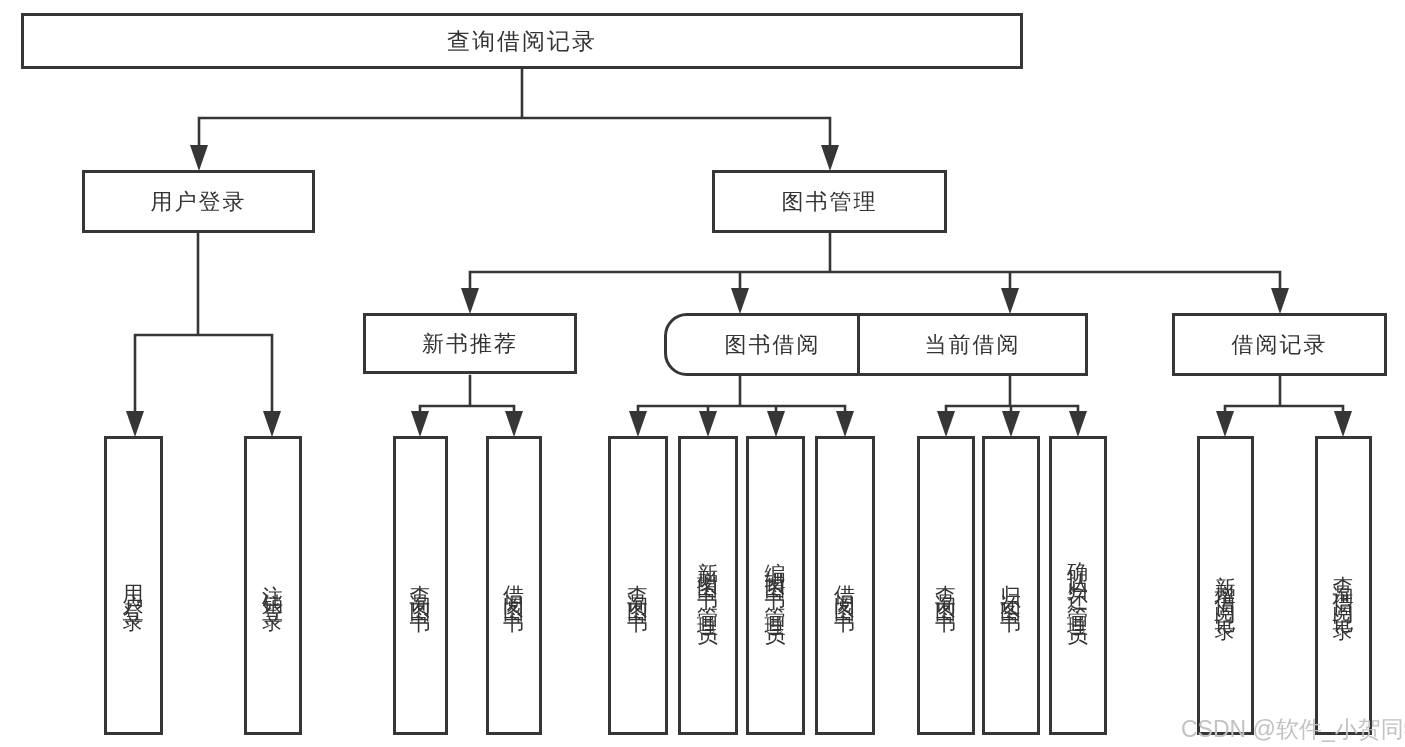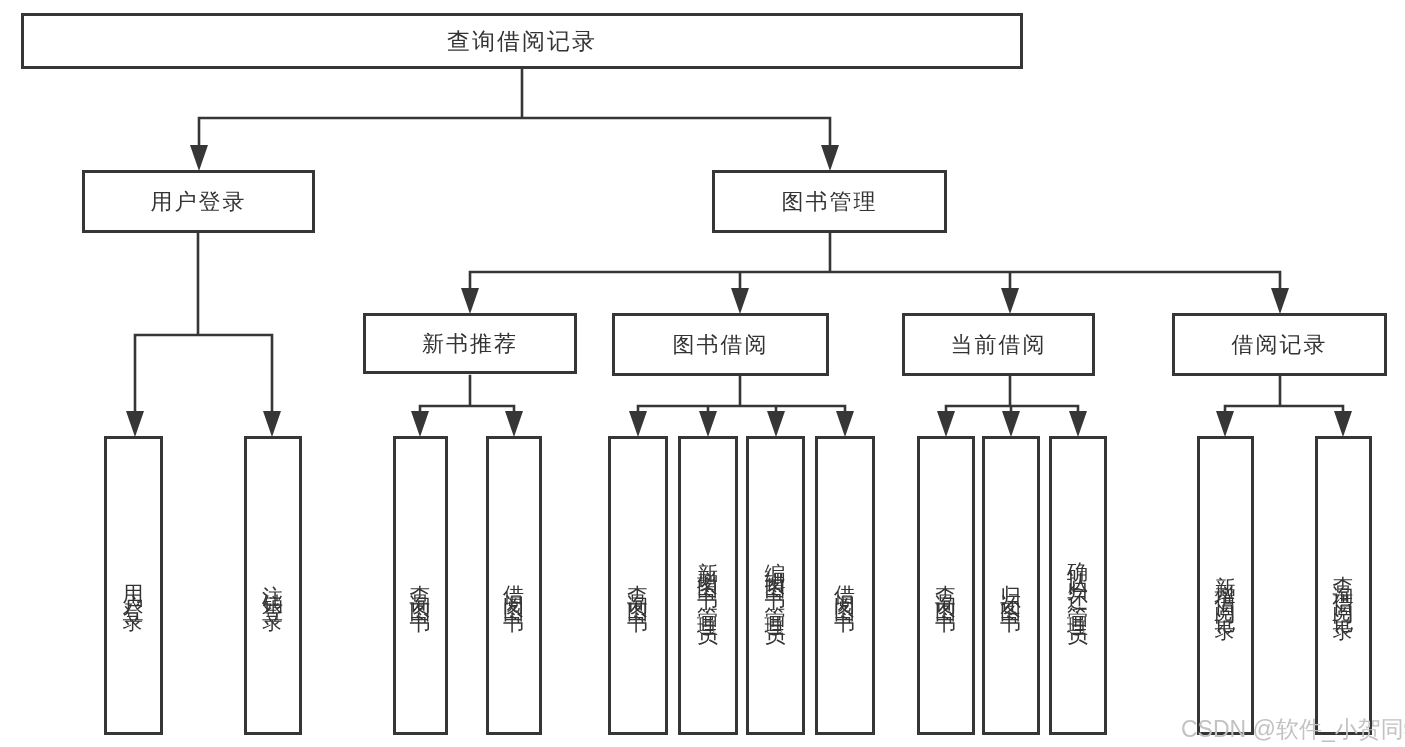--- a/index.html
+++ b/index.html
@@ -87,24 +87,24 @@
   <div class="box" style="left:82px;top:170px;width:233px;height:63px;">
     <span class="hlabel">用户登录</span>
   </div>
   <div class="box" style="left:712px;top:170px;width:235px;height:63px;">
     <span class="hlabel">图书管理</span>
   </div>
 
   <div class="box" style="left:363px;top:313px;width:214px;height:61px;">
     <span class="hlabel">新书推荐</span>
   </div>
-  <div class="box" style="left:612px;top:313px;width:217px;height:63px;">
+  <div class="box" style="left:664px;top:313px;width:217px;height:63px;border-radius:23px;">
     <span class="hlabel">图书借阅</span>
   </div>
-  <div class="box" style="left:902px;top:313px;width:193px;height:63px;">
+  <div class="box" style="left:857px;top:313px;width:231px;height:63px;">
     <span class="hlabel">当前借阅</span>
   </div>
   <div class="box" style="left:1172px;top:313px;width:215px;height:63px;">
     <span class="hlabel">借阅记录</span>
   </div>
 
   <div class="box" style="left:104px;top:436px;width:59px;height:299px;">
     <span class="vlabel">用户登录</span>
   </div>
   <div class="box" style="left:244px;top:436px;width:58px;height:299px;">

